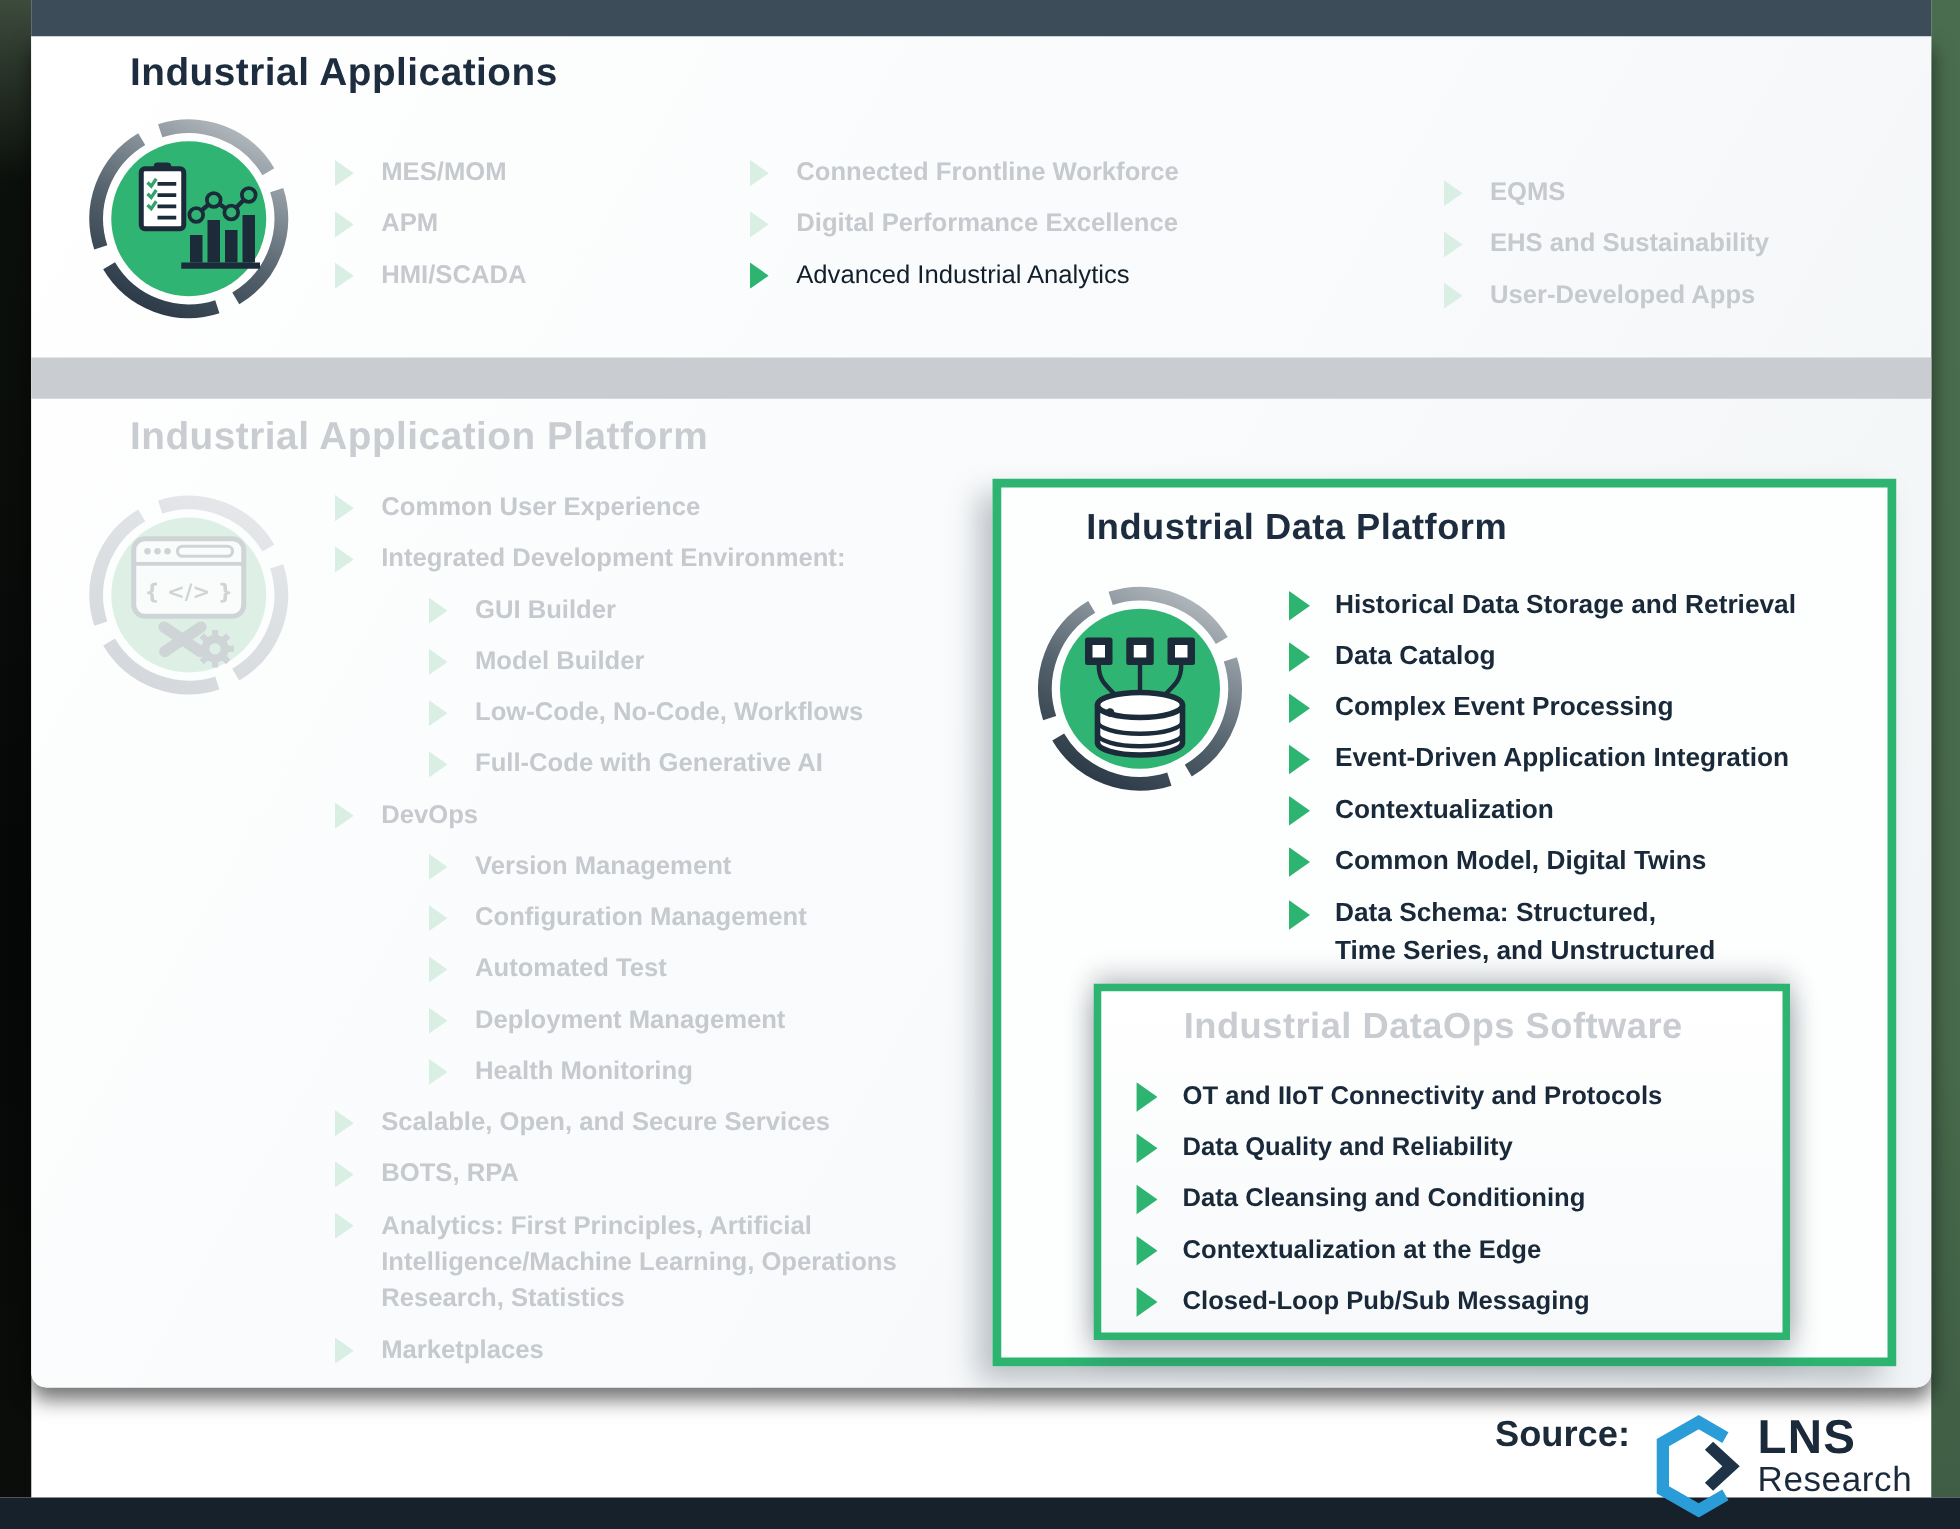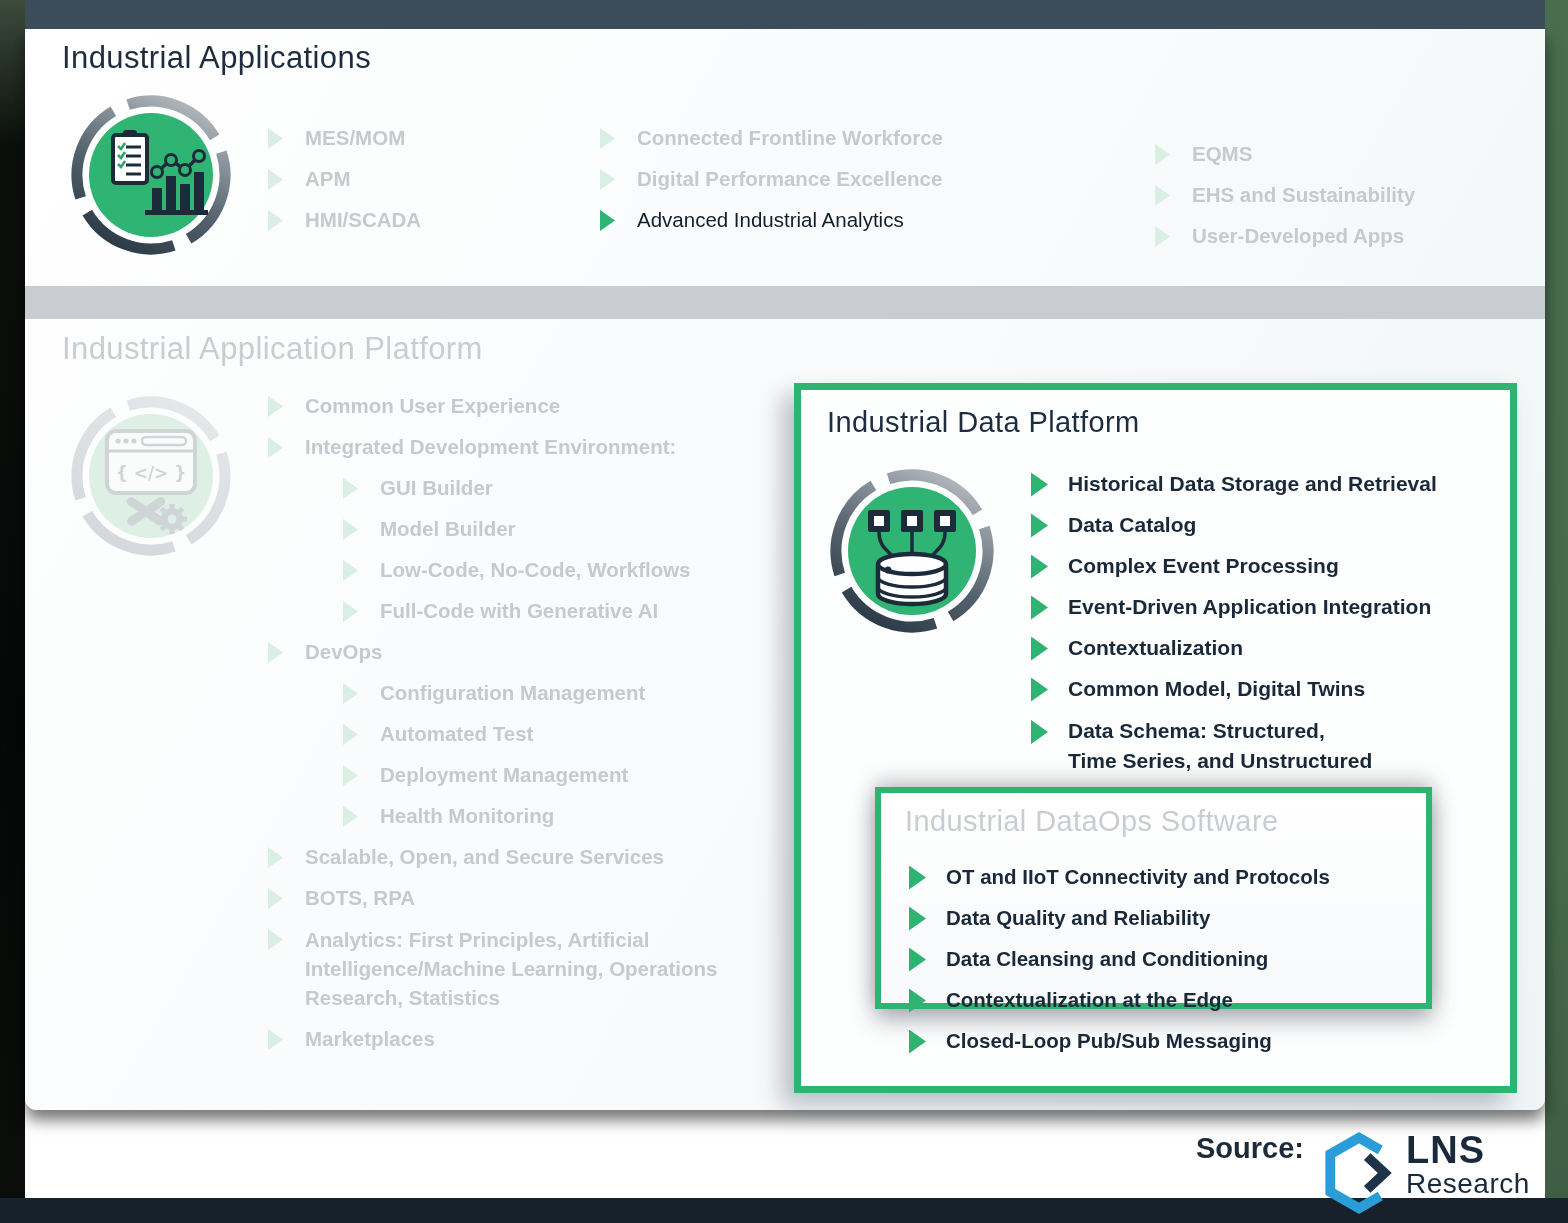--- a/index.html
+++ b/index.html
@@ -16,21 +16,21 @@
   .right-strip{left:1545px;top:0;width:23px;height:1198px;
     background:linear-gradient(180deg,#4a6d4f 0%,#486a4c 70%,#3f5d44 100%);}
   .topbar{left:25px;top:0;width:1520px;height:29px;background:#3d4c59;}
   .bottombar{left:0;top:1198px;width:1568px;height:25px;background:#16212b;}
   .card{left:25px;top:29px;width:1520px;height:1081px;
     background:linear-gradient(120deg,#ffffff 0%,#f8fafb 55%,#f1f4f6 100%);
     border-radius:0 0 12px 12px;
     box-shadow:0 10px 16px rgba(0,0,0,.55);}
   .divider{left:25px;top:286px;width:1520px;height:33px;background:#c9cdd2;}
 
-  .sec-title{font-size:31px;font-weight:400;letter-spacing:.4px;color:#1d2d3f;white-space:nowrap;}
+  .sec-title{font-size:31px;font-weight:700;letter-spacing:.4px;color:#1d2d3f;white-space:nowrap;margin-left:42px;}
   .sec-title.faded{color:#c9ccd1;}
 
   
   .col{display:flex;flex-direction:column;gap:13px;}
   .li{display:flex;align-items:center;height:28px;}
   .li.tall{height:auto;align-items:flex-start;}
   .tri{flex:0 0 auto;width:15px;height:21px;margin-right:22px;margin-top:1px;
     clip-path:polygon(0 0,100% 50%,0 100%);background:#d9efe3;}
   .tri.on{background:#2db471;}
   .li.tall .tri{margin-top:4px;}
@@ -41,21 +41,21 @@
   .prewrap{white-space:pre-line;line-height:30px;}
 
   
   .databox{left:794px;top:383px;width:723px;height:710px;box-sizing:border-box;
     border:7px solid #2db471;background:#fdfefe;
     box-shadow:-12px 12px 22px rgba(95,105,115,.40);}
   .databox .inner-title{position:absolute;left:26px;top:16px;text-align:right;}
   .dlist{position:absolute;left:230px;top:80px;display:flex;flex-direction:column;gap:13px;}
   .dlist .tri{width:17px;height:24px;margin-right:20px;}
   .dlist .lbl{font-size:21px;font-weight:700;color:#1a2939;}
-  .opsbox{position:absolute;left:74px;top:397px;width:557px;height:222px;box-sizing:border-box;
+  .opsbox{position:absolute;left:74px;top:397px;width:557px;height:285px;box-sizing:border-box;
     border:6px solid #2db471;background:linear-gradient(180deg,#ffffff,#f7f9fa);
     box-shadow:0 10px 22px rgba(60,72,84,.45), 0 -8px 18px rgba(60,72,84,.22);}
   .opsbox .ops-title{position:absolute;left:24px;top:12px;font-size:29px;}
   .olist{position:absolute;left:28px;top:70px;display:flex;flex-direction:column;gap:13px;}
   .olist .tri{width:17px;height:24px;margin-right:20px;}
   .olist .lbl{font-size:20.5px;font-weight:700;color:#1a2939;}
 
   
   .source-row{left:1196px;top:1132px;display:flex;}
   .source-lbl{font-size:29px;font-weight:600;color:#1c2b3a;margin-right:14px;}
@@ -223,20 +223,24 @@
   <div class="li lv1">
       <span class="tri"></span>
     <span class="lbl">Full-Code with Generative AI</span>
     </div>
   <div class="li">
       <span class="tri"></span>
     <span class="lbl">DevOps</span>
     </div>
   <div class="li lv1">
       <span class="tri"></span>
+    <span class="lbl">Version Management</span>
+    </div>
+  <div class="li lv1">
+      <span class="tri"></span>
     <span class="lbl">Configuration Management</span>
     </div>
   <div class="li lv1">
       <span class="tri"></span>
     <span class="lbl">Automated Test</span>
     </div>
   <div class="li lv1">
       <span class="tri"></span>
     <span class="lbl">Deployment Management</span>
     </div>

